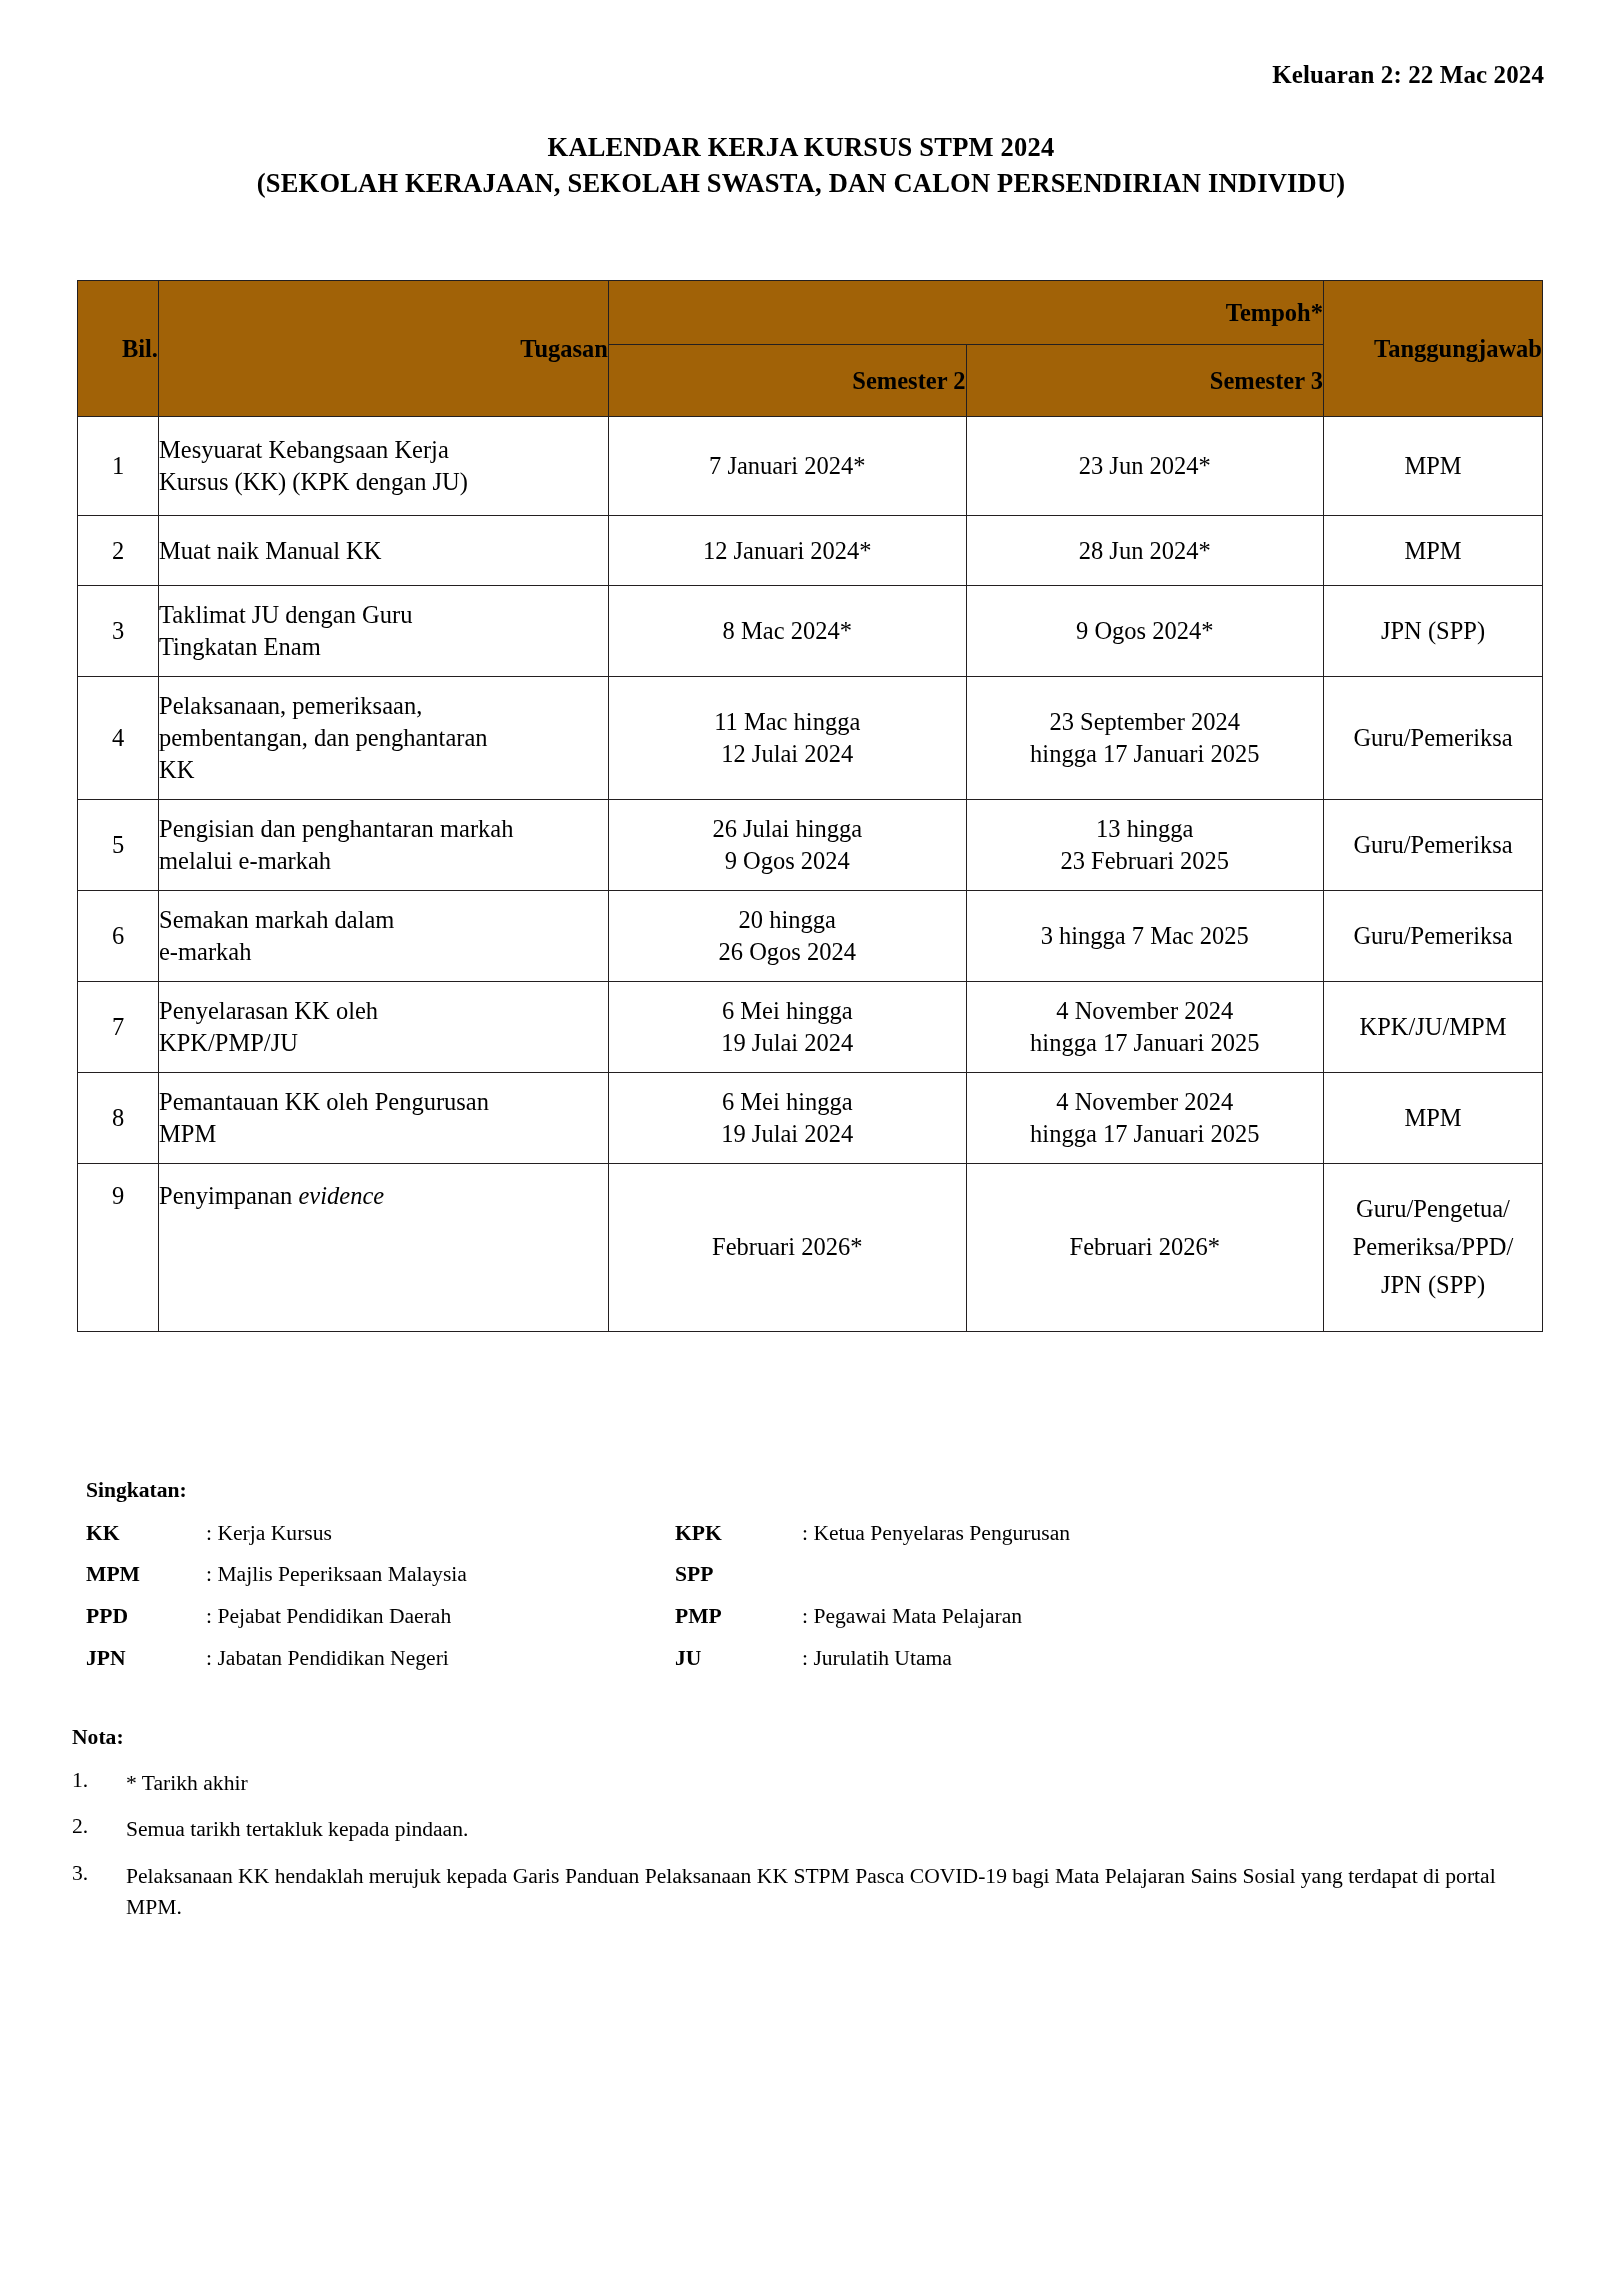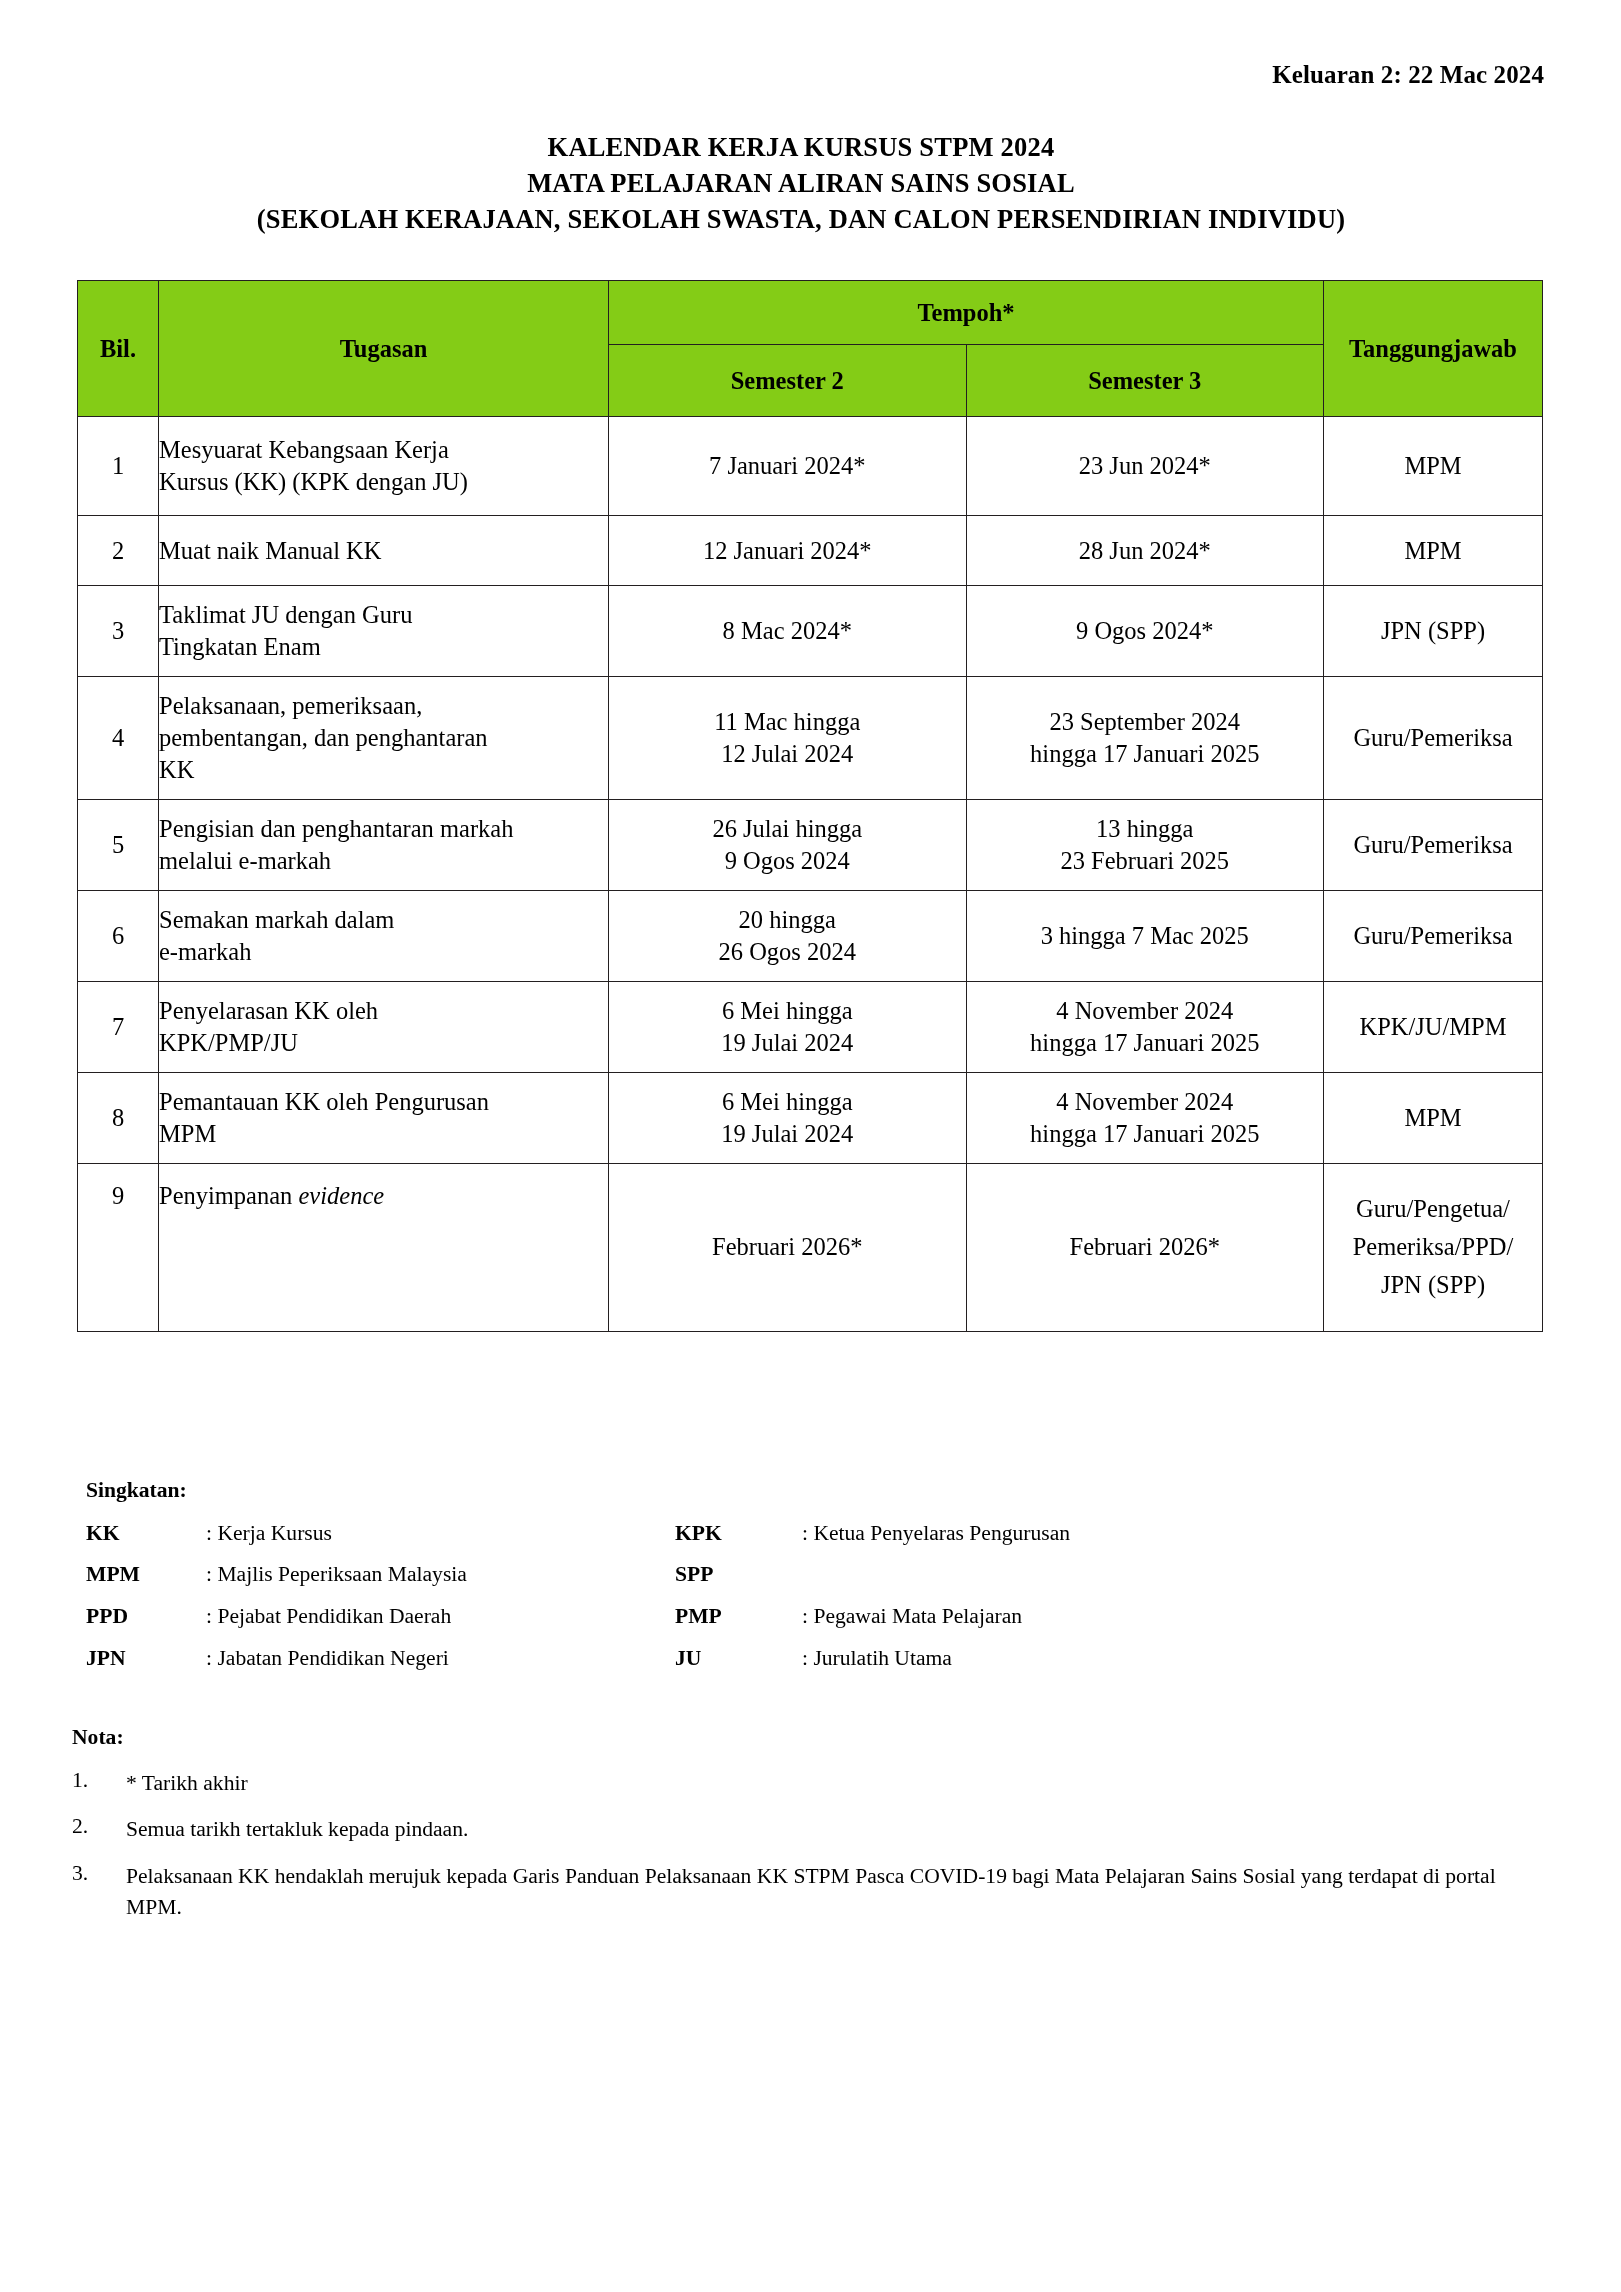--- a/index.html
+++ b/index.html
@@ -64,23 +64,23 @@
     table-layout: fixed;
     font-size: 24.5px;
   }
   table.cal th,
   table.cal td {
     border: 1.5px solid #231f20;
     padding: 0;
     vertical-align: middle;
   }
   table.cal thead th {
-    background: #84cc16;
-    font-weight: bold;
-    text-align: center;
+    background: #a16207;
+    font-weight: bold;
+    text-align: right;
     font-size: 24.5px;
   }
   thead th.h-bil      { width: 80px;  height: 133px; }
   thead th.h-tugasan  { width: 449px; }
   thead th.h-tempoh   { height: 63px; }
   thead th.h-tanggung { width: 218px; }
   thead th.h-sem      { width: 330px; height: 71px; }
 
   td.c-bil {
     text-align: center;
@@ -185,21 +185,20 @@
 </style>
 </head>
 <body>
 
 <div class="page">
 
   <div class="issue-line">Keluaran 2: 22 Mac 2024</div>
 
   <div class="title-block">
     <div class="title-line">KALENDAR KERJA KURSUS STPM 2024</div>
-    <div class="title-line">MATA PELAJARAN ALIRAN SAINS SOSIAL</div>
     <div class="title-line">(SEKOLAH KERAJAAN, SEKOLAH SWASTA, DAN CALON PERSENDIRIAN INDIVIDU)</div>
   </div>
 
   <div class="table-wrap">
     <table class="cal">
       <thead>
         <tr>
           <th class="h-bil" rowspan="2">Bil.</th>
           <th class="h-tugasan" rowspan="2">Tugasan</th>
           <th class="h-tempoh" colspan="2">Tempoh*</th>

